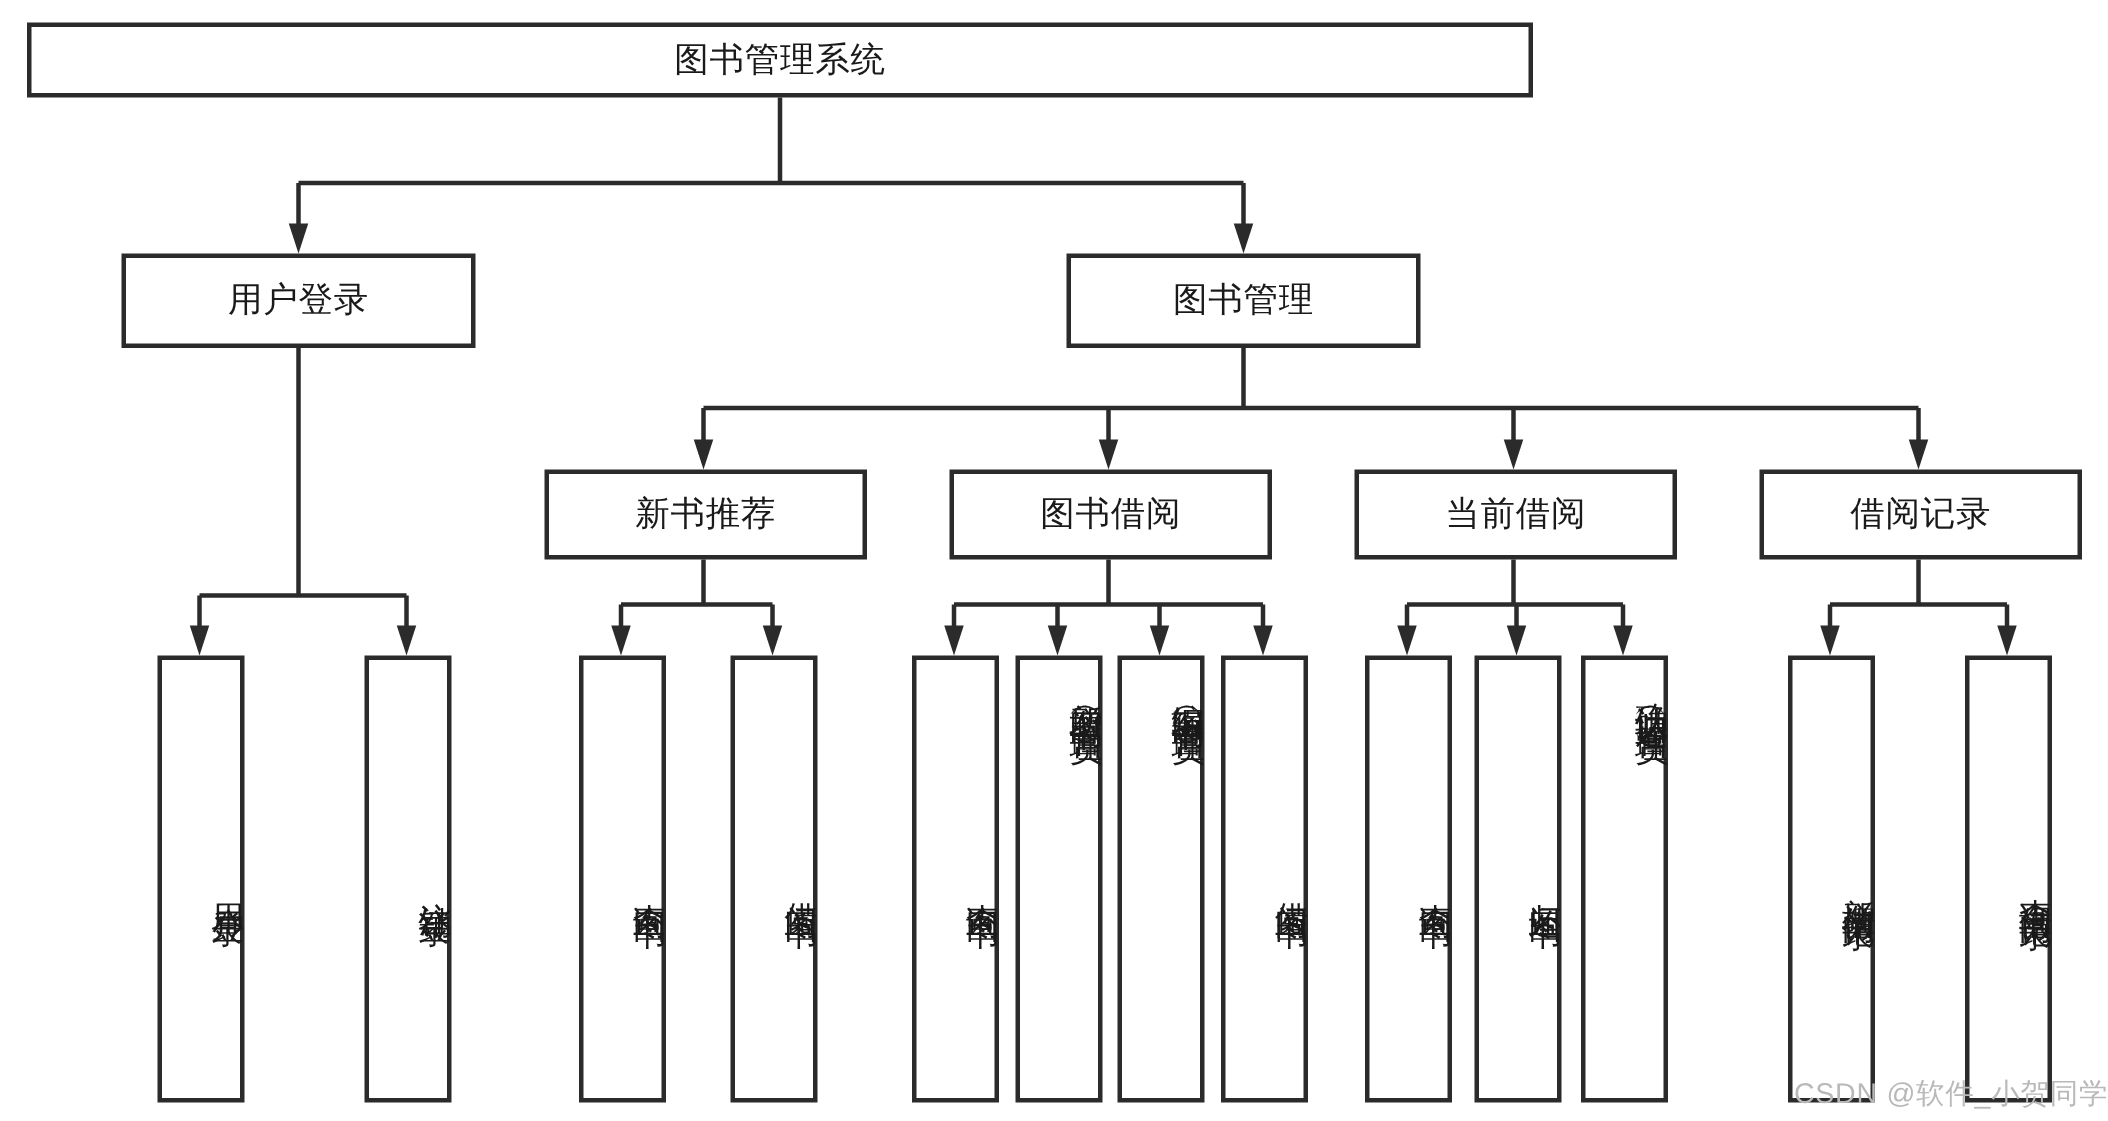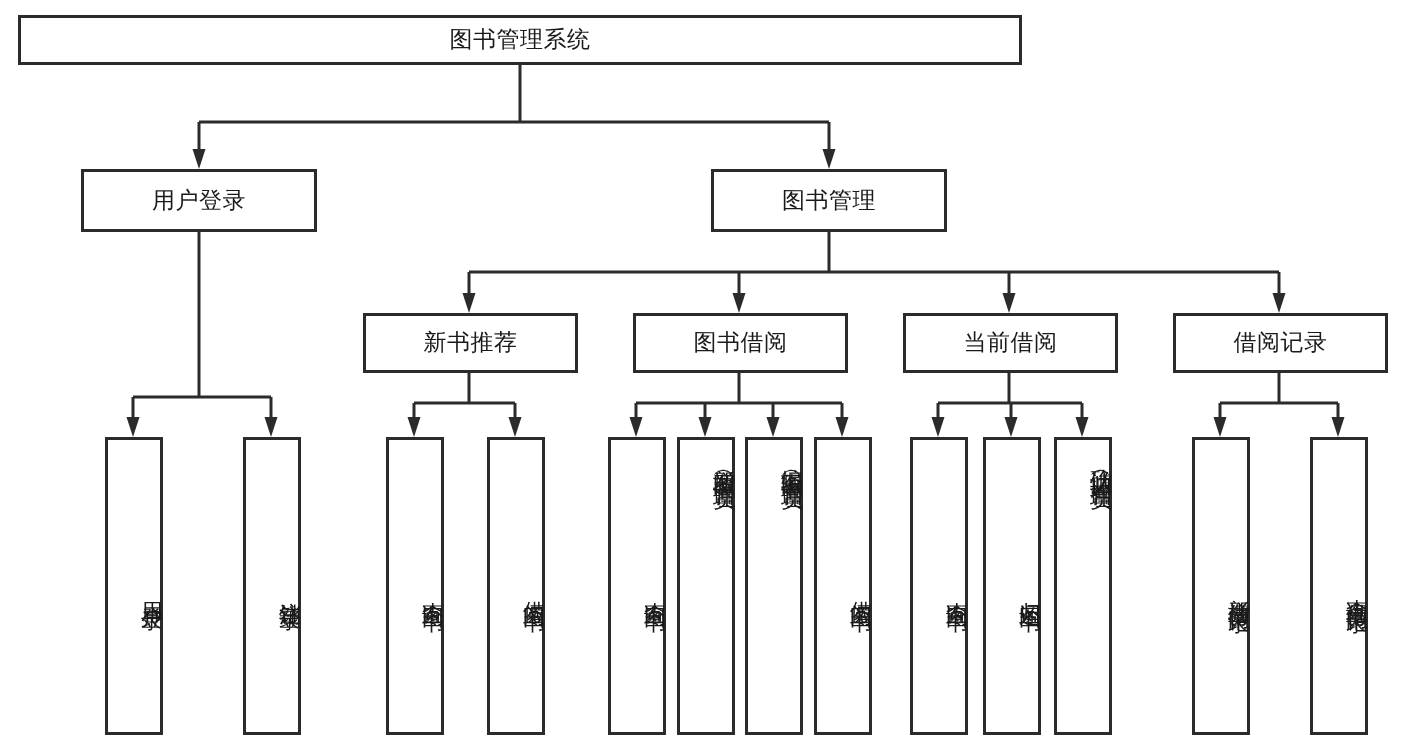--- a/index.html
+++ b/index.html
@@ -190,14 +190,15 @@
       <div class="node-label-v" style="left: 677px; top: 451px; width: 58px; height: 278px; justify-content: flex-start;">新增图书（管理员）</div>
       <div class="node-label-v" style="left: 745px; top: 451px; width: 58px; height: 278px; justify-content: flex-start;">编辑图书（管理员）</div>
       <div class="node-label-v" style="left: 814px; top: 451px; width: 58px; height: 278px; justify-content: center;">借阅图书</div>
       <div class="node-label-v" style="left: 910px; top: 451px; width: 58px; height: 278px; justify-content: center;">查询图书</div>
       <div class="node-label-v" style="left: 983px; top: 451px; width: 58px; height: 278px; justify-content: center;">归还图书</div>
       <div class="node-label-v" style="left: 1054px; top: 451px; width: 58px; height: 278px; justify-content: flex-start;">确认归还（管理员）</div>
       <div class="node-label-v" style="left: 1192px; top: 451px; width: 58px; height: 278px; justify-content: center;">新增借阅记录</div>
       <div class="node-label-v" style="left: 1310px; top: 451px; width: 58px; height: 278px; justify-content: center;">查询借阅记录</div>
     </div>
 
+  <div class="watermark-text" style="left: 1196px; top: 716px; color: rgb(185, 185, 185);">CSDN @软件_小贺同学</div>
 
 </div>
 
 </body></html>

